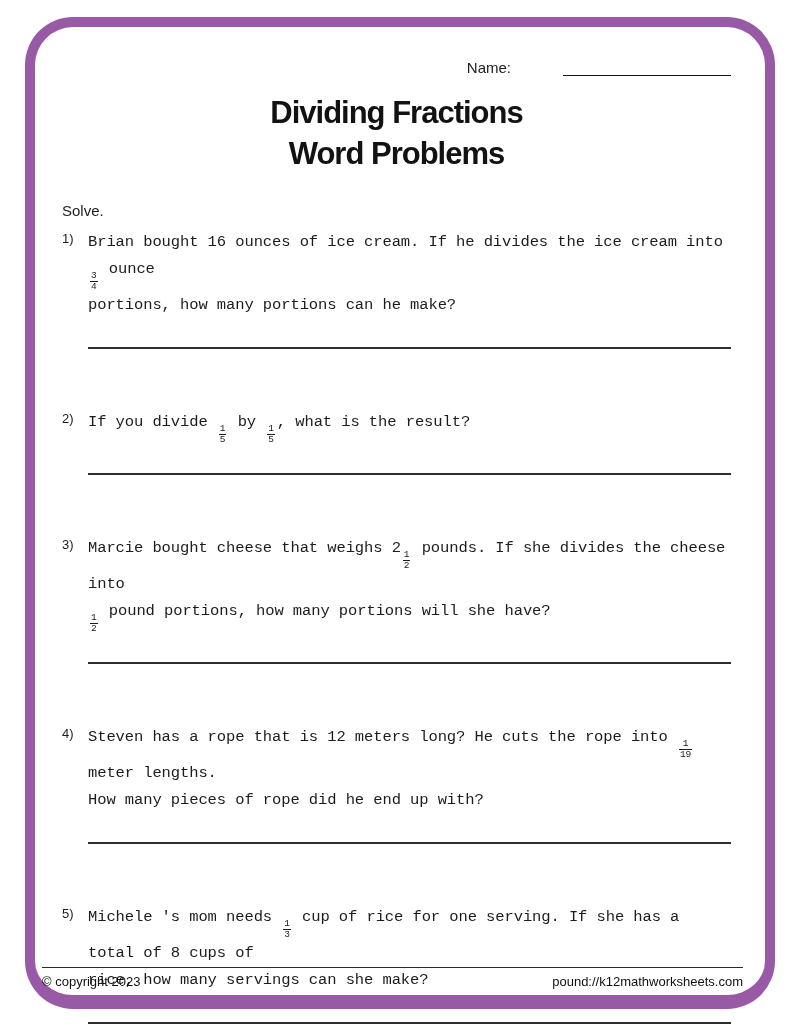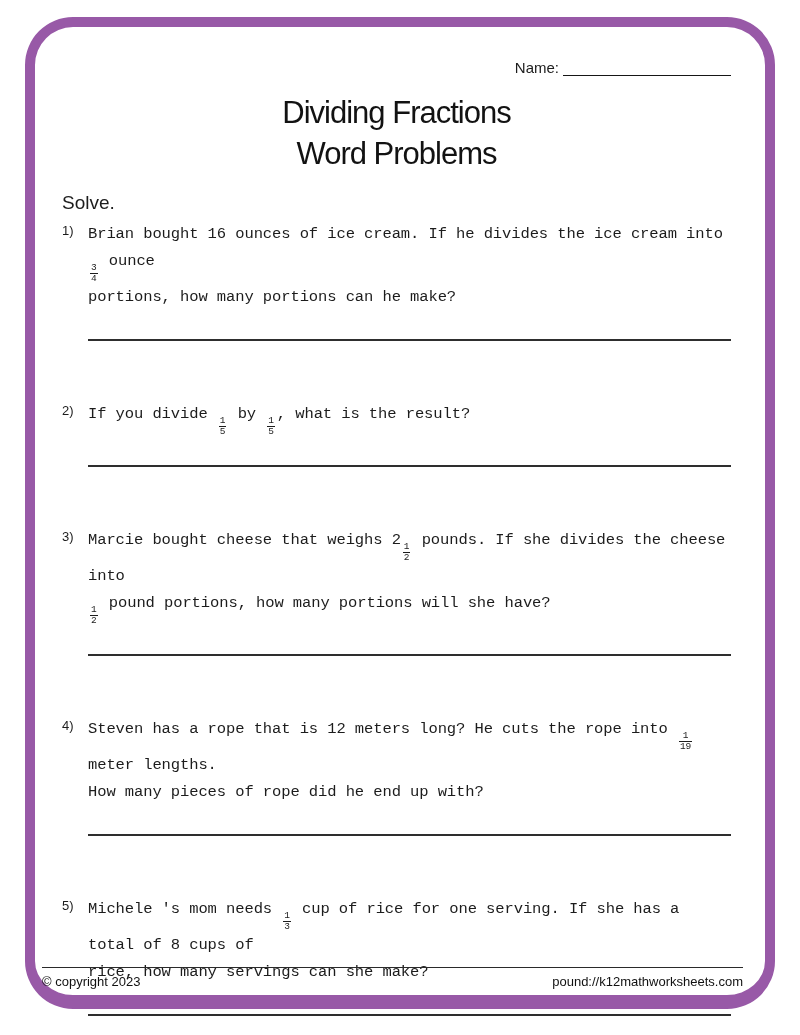--- a/index.html
+++ b/index.html
@@ -26,40 +26,41 @@
     left:0;top:0;right:0;bottom:0;
     padding:54px 69px 0 62px;
     box-sizing:border-box;
   }
   .name-row{
     display:flex;
     justify-content:flex-end;
     align-items:flex-end;
     height:22px;
     font-size:15px;
+    gap:48px;
   }
   .name-line{
     display:inline-block;
     width:168px;
     border-bottom:1.6px solid #161616;
     height:17px;
     margin-left:4px;
   }
   .title{
     margin:16px 0 0 0;
     text-align:center;
     font-size:31px;
-    font-weight:400;
+    font-weight:700;
     letter-spacing:-1px;
     line-height:41px;
     color:#121212;
   }
   .solve{
-    margin-top:19px;
-    font-size:19px;
+    margin-top:27px;
+    font-size:15px;
     line-height:20px;
   }
   ol.problems{
     list-style:none;
     margin:8px 0 0 0;
     padding:0;
   }
   li.problem{
     display:flex;
     margin:0 0 60px 0;

